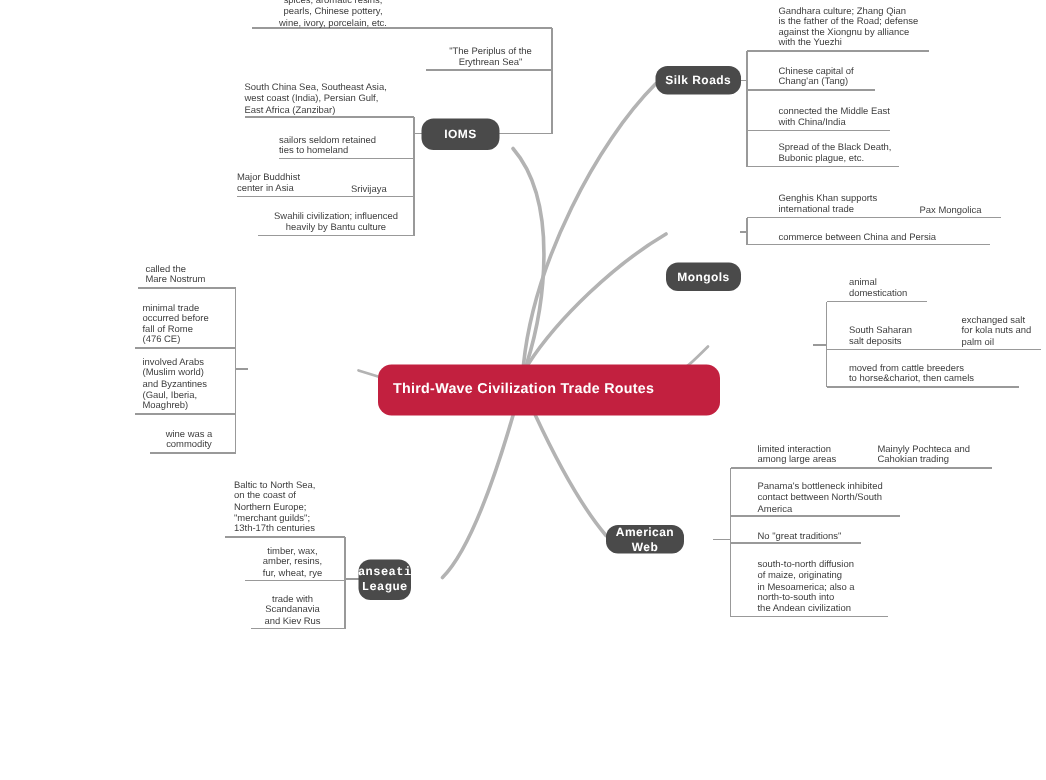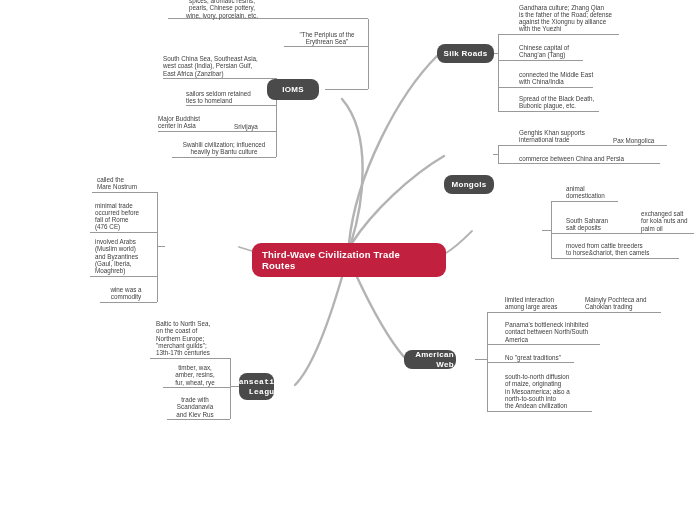--- a/index.html
+++ b/index.html
@@ -17,21 +17,21 @@
   .edge.thin{stroke-width:1.8;}
   .guide{stroke:var(--guide);stroke-width:1;fill:none;shape-rendering:crispEdges;}
   .leaf{
     position:absolute;font-size:6.3px;line-height:7.3px;color:var(--leaf-text);
     white-space:pre-line;
   }
   .leaf.center{text-align:center;}
   .node{
     position:absolute;background:var(--branch-bg);color:var(--node-text);
     border-radius:8px;font-weight:bold;font-size:8px;line-height:9.5px;
-    display:flex;align-items:center;justify-content:center;text-align:right;
+    display:flex;align-items:center;justify-content:center;text-align:center;
     white-space:pre-line;box-sizing:border-box;padding:1px 2px;letter-spacing:.3px;
   }
   .central{
     position:absolute;background:var(--central-bg);color:var(--node-text);
     border-radius:9px;font-weight:bold;font-size:9.5px;line-height:11.5px;
     display:flex;align-items:center;text-align:left;box-sizing:border-box;
     padding:2px 10px;letter-spacing:.2px;
   }
 </style>
 </head>
@@ -64,23 +64,23 @@
       <path class="guide" d="M 551,201 L 551,258 M 542,230 L 551,230 M 551,201 L 618,201 M 551,233 L 694,233 M 551,258 L 679,258"></path>
 
       <path class="guide" d="M 157,192 L 157,302 M 157,246 L 165,246 M 92,192 L 157,192 M 90,232 L 157,232 M 90,276 L 157,276 M 100,302 L 157,302"></path>
 
       <path class="guide" d="M 230,358 L 230,419 M 230,386 L 239,386 M 150,358 L 230,358 M 163,387 L 230,387 M 167,419 L 230,419"></path>
 
       <path class="guide" d="M 487,312 L 487,411 M 475,359.5 L 487,359.5 M 487,312 L 661,312 M 487,344 L 600,344 M 487,362 L 574,362 M 487,411 L 592,411"></path>
     </g>
   </svg>
 
-  <div class="central" style="left:252px;top:243px;width:194px;height:34px;">Third-Wave Civilization Trade Routes</div>
+  <div class="central" style="left:252px;top:243px;width:228px;height:34px;">Third-Wave Civilization Trade Routes</div>
 
-  <div class="node" style="left:267px;top:79px;width:52px;height:21px;">IOMS</div>
+  <div class="node" style="left:281px;top:79px;width:52px;height:21px;">IOMS</div>
   <div class="node" style="left:437px;top:44px;width:57px;height:19px;">Silk Roads</div>
   <div class="node" style="left:444px;top:145px;width:50px;height:19px;margin-top:30px;">Mongols</div>
   <div class="node" style="left:239px;top:373px;width:35px;height:27px;font-family:Liberation Mono, monospace;">Hanseatic League</div>
   <div class="node" style="left:404px;top:350px;width:52px;height:19px;">American Web</div>
 
   <div class="leaf center" style="left:168px;top:-3px;width:108px;">spices, aromatic resins,
 pearls, Chinese pottery,
 wine, ivory, porcelain, etc.</div>
   <div class="leaf center" style="left:285px;top:30.5px;width:84px;">"The Periplus of the
 Erythrean Sea"</div>

